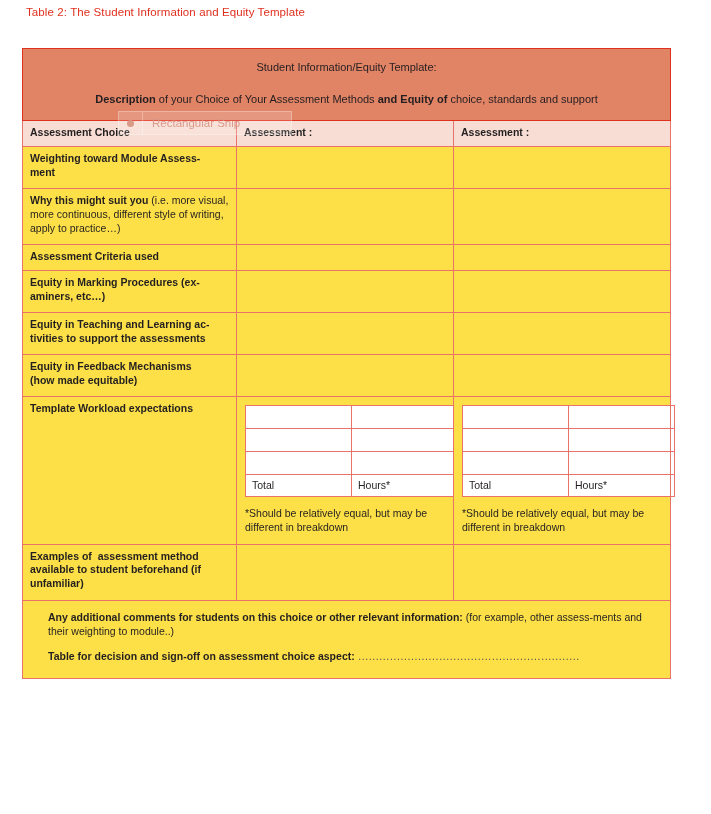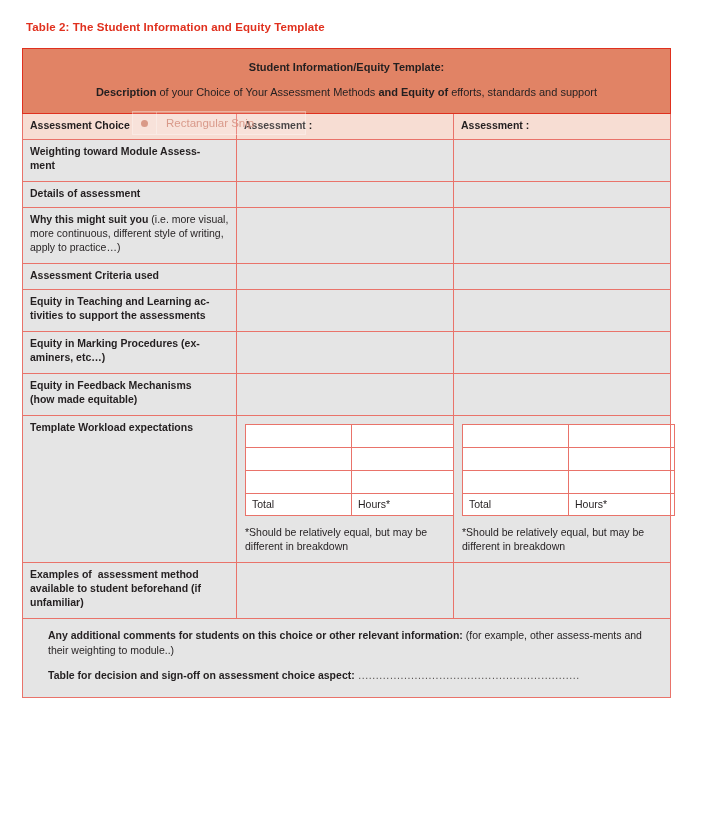--- a/index.html
+++ b/index.html
@@ -20,62 +20,62 @@
     position: relative;
     width: 711px;
     height: 814px;
     box-sizing: border-box;
   }
 
   
   .caption {
     position: absolute;
     left: 26px;
-    top: 21px;
+    top: 6px;
     font-size: 11.5px;
-    font-weight: bold;
+    font-weight: normal;
     color: #e0301e;
     letter-spacing: 0.1px;
     white-space: nowrap;
   }
 
   
   .tbl {
     position: absolute;
     left: 22px;
     top: 48px;
     width: 648px;
     border-collapse: collapse;
     table-layout: fixed;
     font-size: 10.5px;
     line-height: 1.33;
   }
   .tbl td {
     border: 1px solid #e9736a;
     vertical-align: top;
     padding: 5px 7px 6px 7px;
-    background: #e5e5e5;
+    background: #fde047;
   }
 
   
   col.c1 { width: 214px; }
   col.c2 { width: 217px; }
   col.c3 { width: 217px; }
 
   
   .banner {
     background: #e18365 !important;
     text-align: center;
     padding: 11px 10px 14px 10px !important;
     border-color: #e0301e !important;
   }
   .banner .line1 {
-    font-weight: bold;
+    font-weight: normal;
     font-size: 11px;
-    margin-bottom: 10px;
+    margin-bottom: 17px;
   }
   .banner .line2 {
     font-size: 11px;
     font-weight: normal;
   }
   .banner .line2 b { font-weight: bold; }
 
   
   .module-row td {
     background: #efb3a0 !important;
@@ -83,21 +83,21 @@
     padding: 5px 7px 6px 7px !important;
   }
   .module-label {
     font-weight: bold;
     font-size: 10.5px;
   }
 
   
   .snip-overlay {
     position: absolute;
-    left: 132px;
+    left: 118px;
     top: 111px;
     width: 174px;
     height: 24px;
     background: rgba(255, 255, 255, 0.17);
     border: 1px solid rgba(255, 255, 255, 0.28);
     box-sizing: border-box;
     display: flex;
     align-items: center;
     pointer-events: none;
   }
@@ -195,64 +195,59 @@
     <colgroup>
       <col class="c1">
         <col class="c2">
         <col class="c3">
     </colgroup>
     <tbody>
 
       <tr>
         <td class="banner" colspan="3">
           <div class="line1">Student Information/Equity Template:</div>
-          <div class="line2"><b>Description</b><span> of your Choice of Your Assessment Methods </span><b>and Equity of</b><span> efforts, standards and support</span></div>
+          <div class="line2"><b>Description</b><span> of your Choice of Your Assessment Methods </span><b>and Equity of</b><span> choice, standards and support</span></div>
         </td>
       </tr>
 
 
       <tr class="subhead">
         <td>Assessment Choice</td>
         <td>Assessment :</td>
         <td>Assessment :</td>
       </tr>
 
       <tr>
         <td class="lbl h-tall">Weighting toward Module Assess-<br>ment</td>
         <td></td>
         <td></td>
       </tr>
 
-      <tr>
-        <td class="lbl h-short">Details of assessment</td>
-        <td></td>
-        <td></td>
-      </tr>
 
       <tr>
         <td class="lbl h-mid"><span>Why this might suit you</span><span class="norm"> (i.e. more visual, more continuous, different style of writing, apply to practice…)</span></td>
         <td></td>
         <td></td>
       </tr>
 
 
       <tr>
         <td class="lbl h-short">Assessment Criteria used</td>
         <td></td>
         <td></td>
       </tr>
 
       <tr>
+        <td class="lbl h-tall">Equity in Marking Procedures (ex-<br>aminers, etc…)</td>
+        <td></td>
+        <td></td>
+      </tr>
+
+      <tr>
         <td class="lbl h-tall">Equity in Teaching and Learning ac-<br>tivities to support the assessments</td>
-        <td></td>
-        <td></td>
-      </tr>
-
-      <tr>
-        <td class="lbl h-tall">Equity in Marking Procedures (ex-<br>aminers, etc…)</td>
         <td></td>
         <td></td>
       </tr>
 
       <tr>
         <td class="lbl h-tall">Equity in Feedback Mechanisms<br>(how made equitable)</td>
         <td></td>
         <td></td>
       </tr>
 

